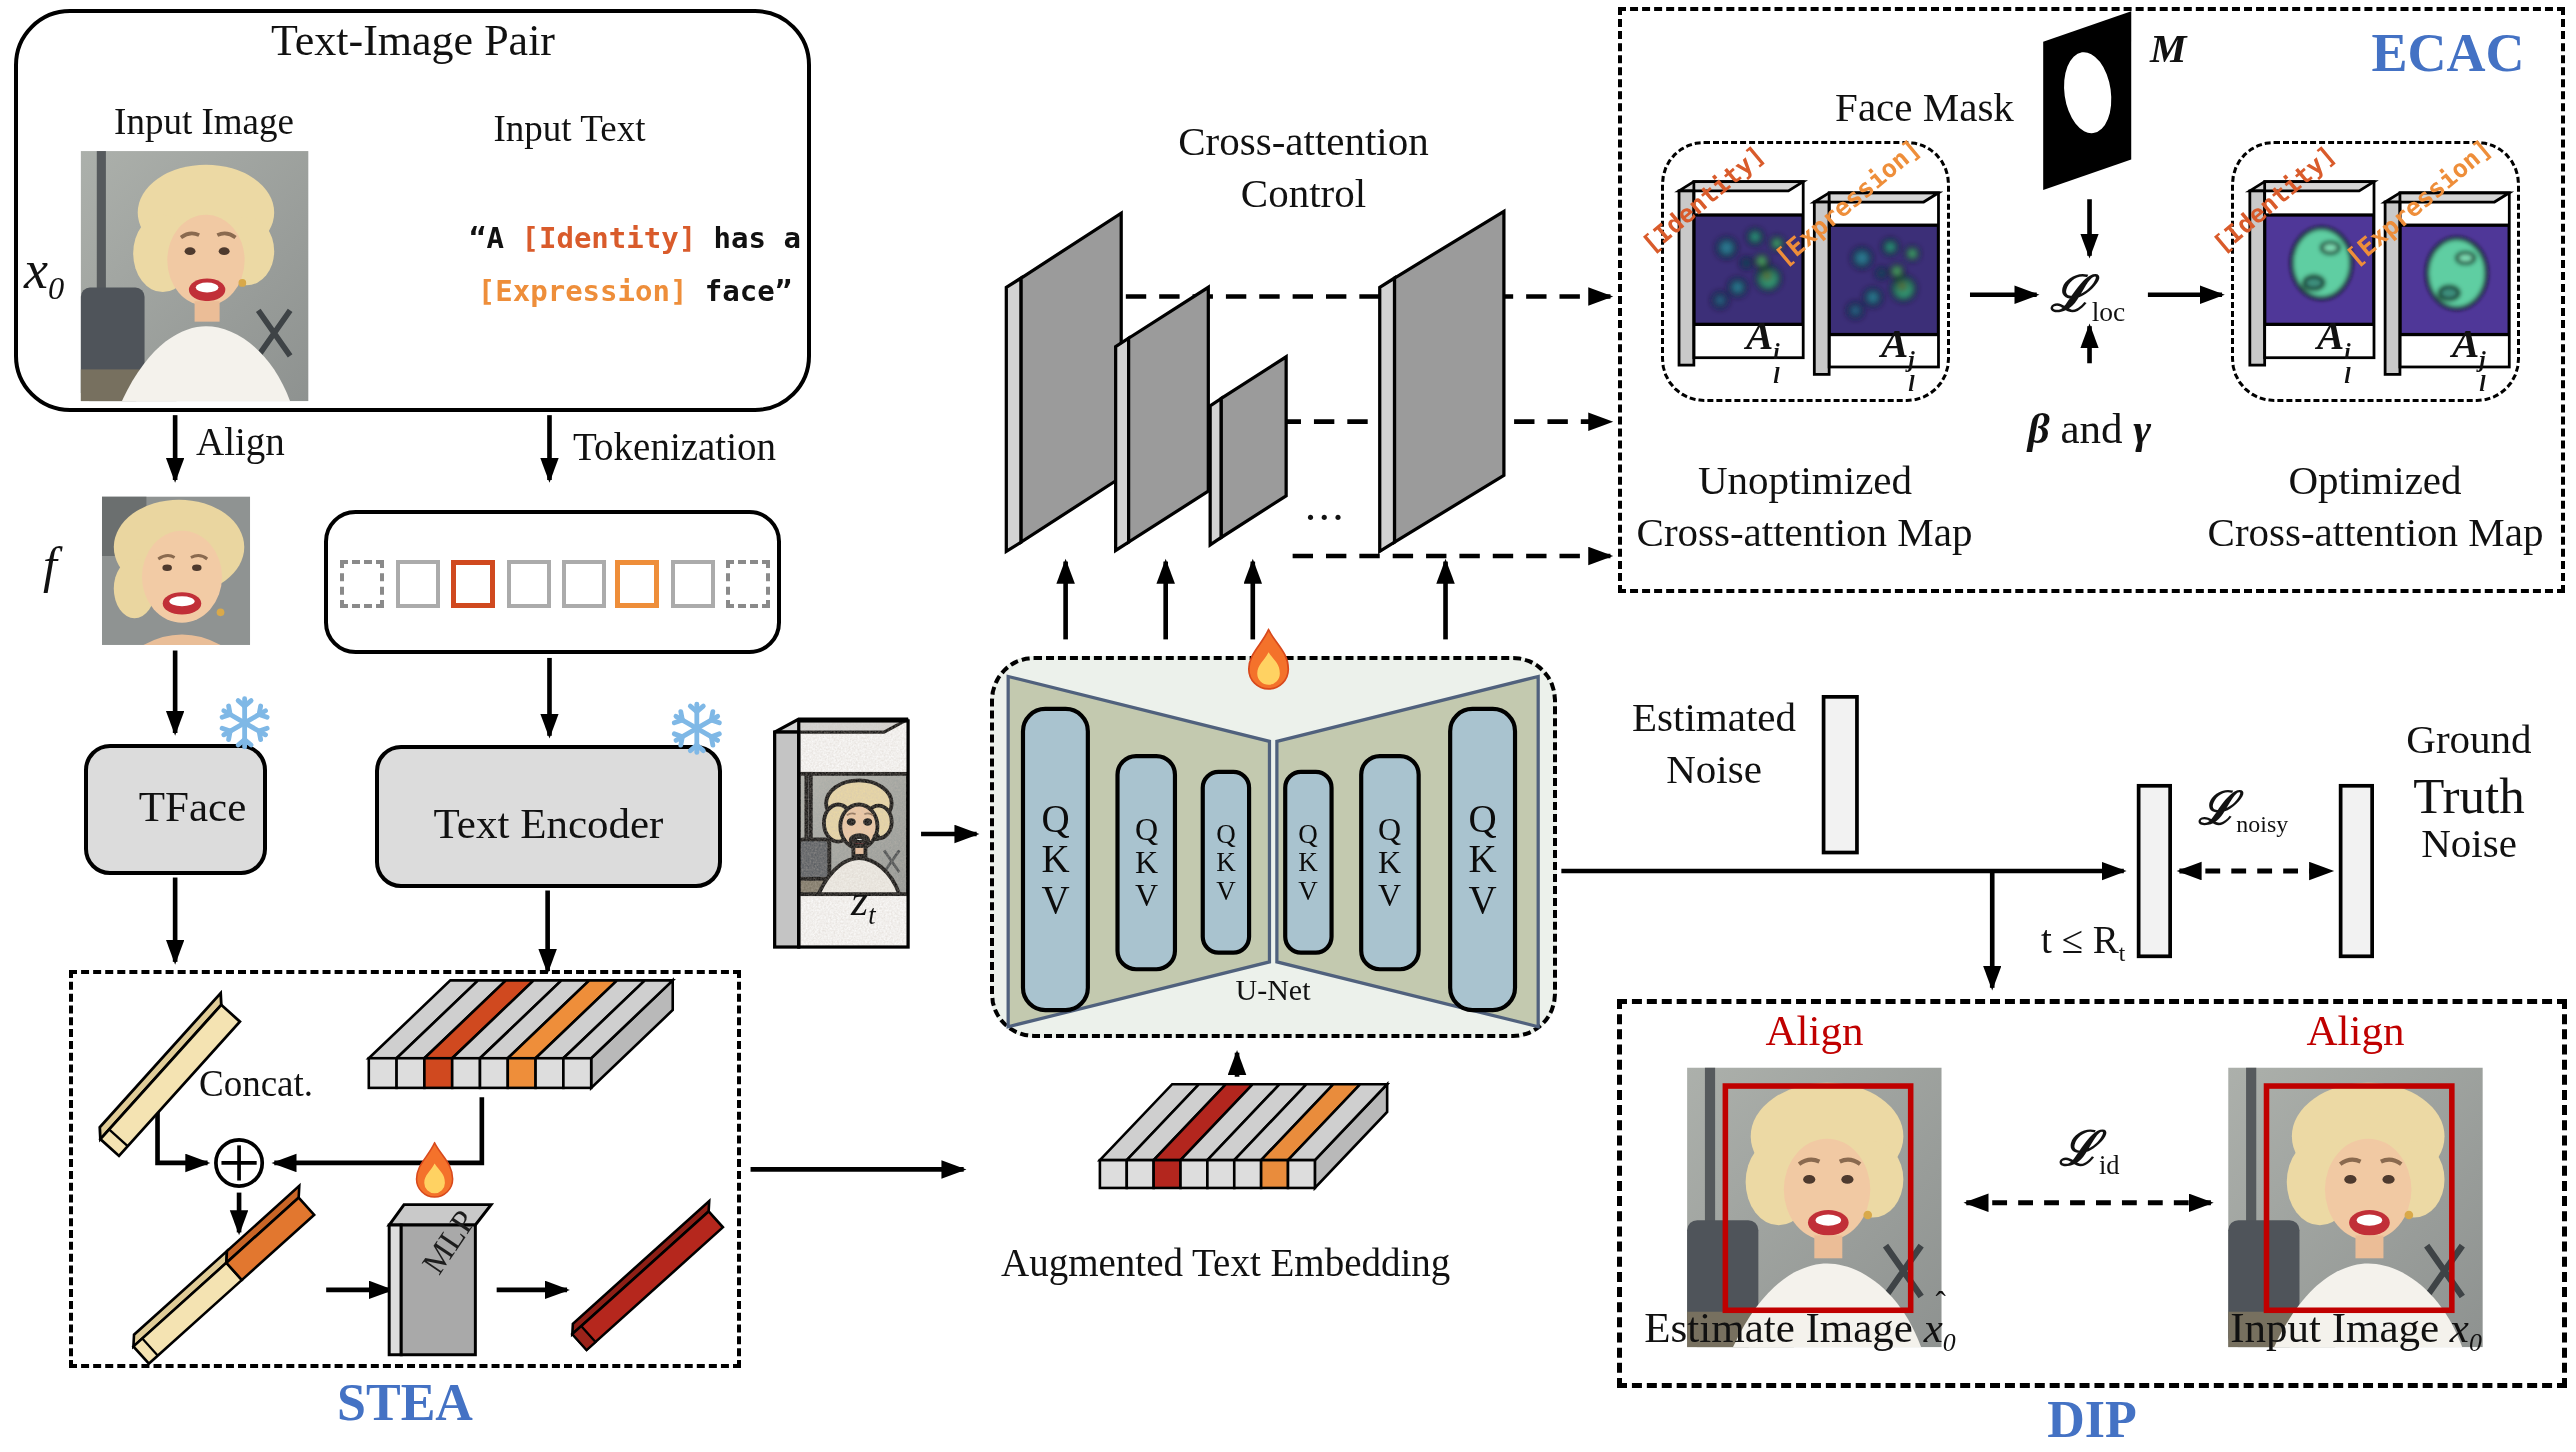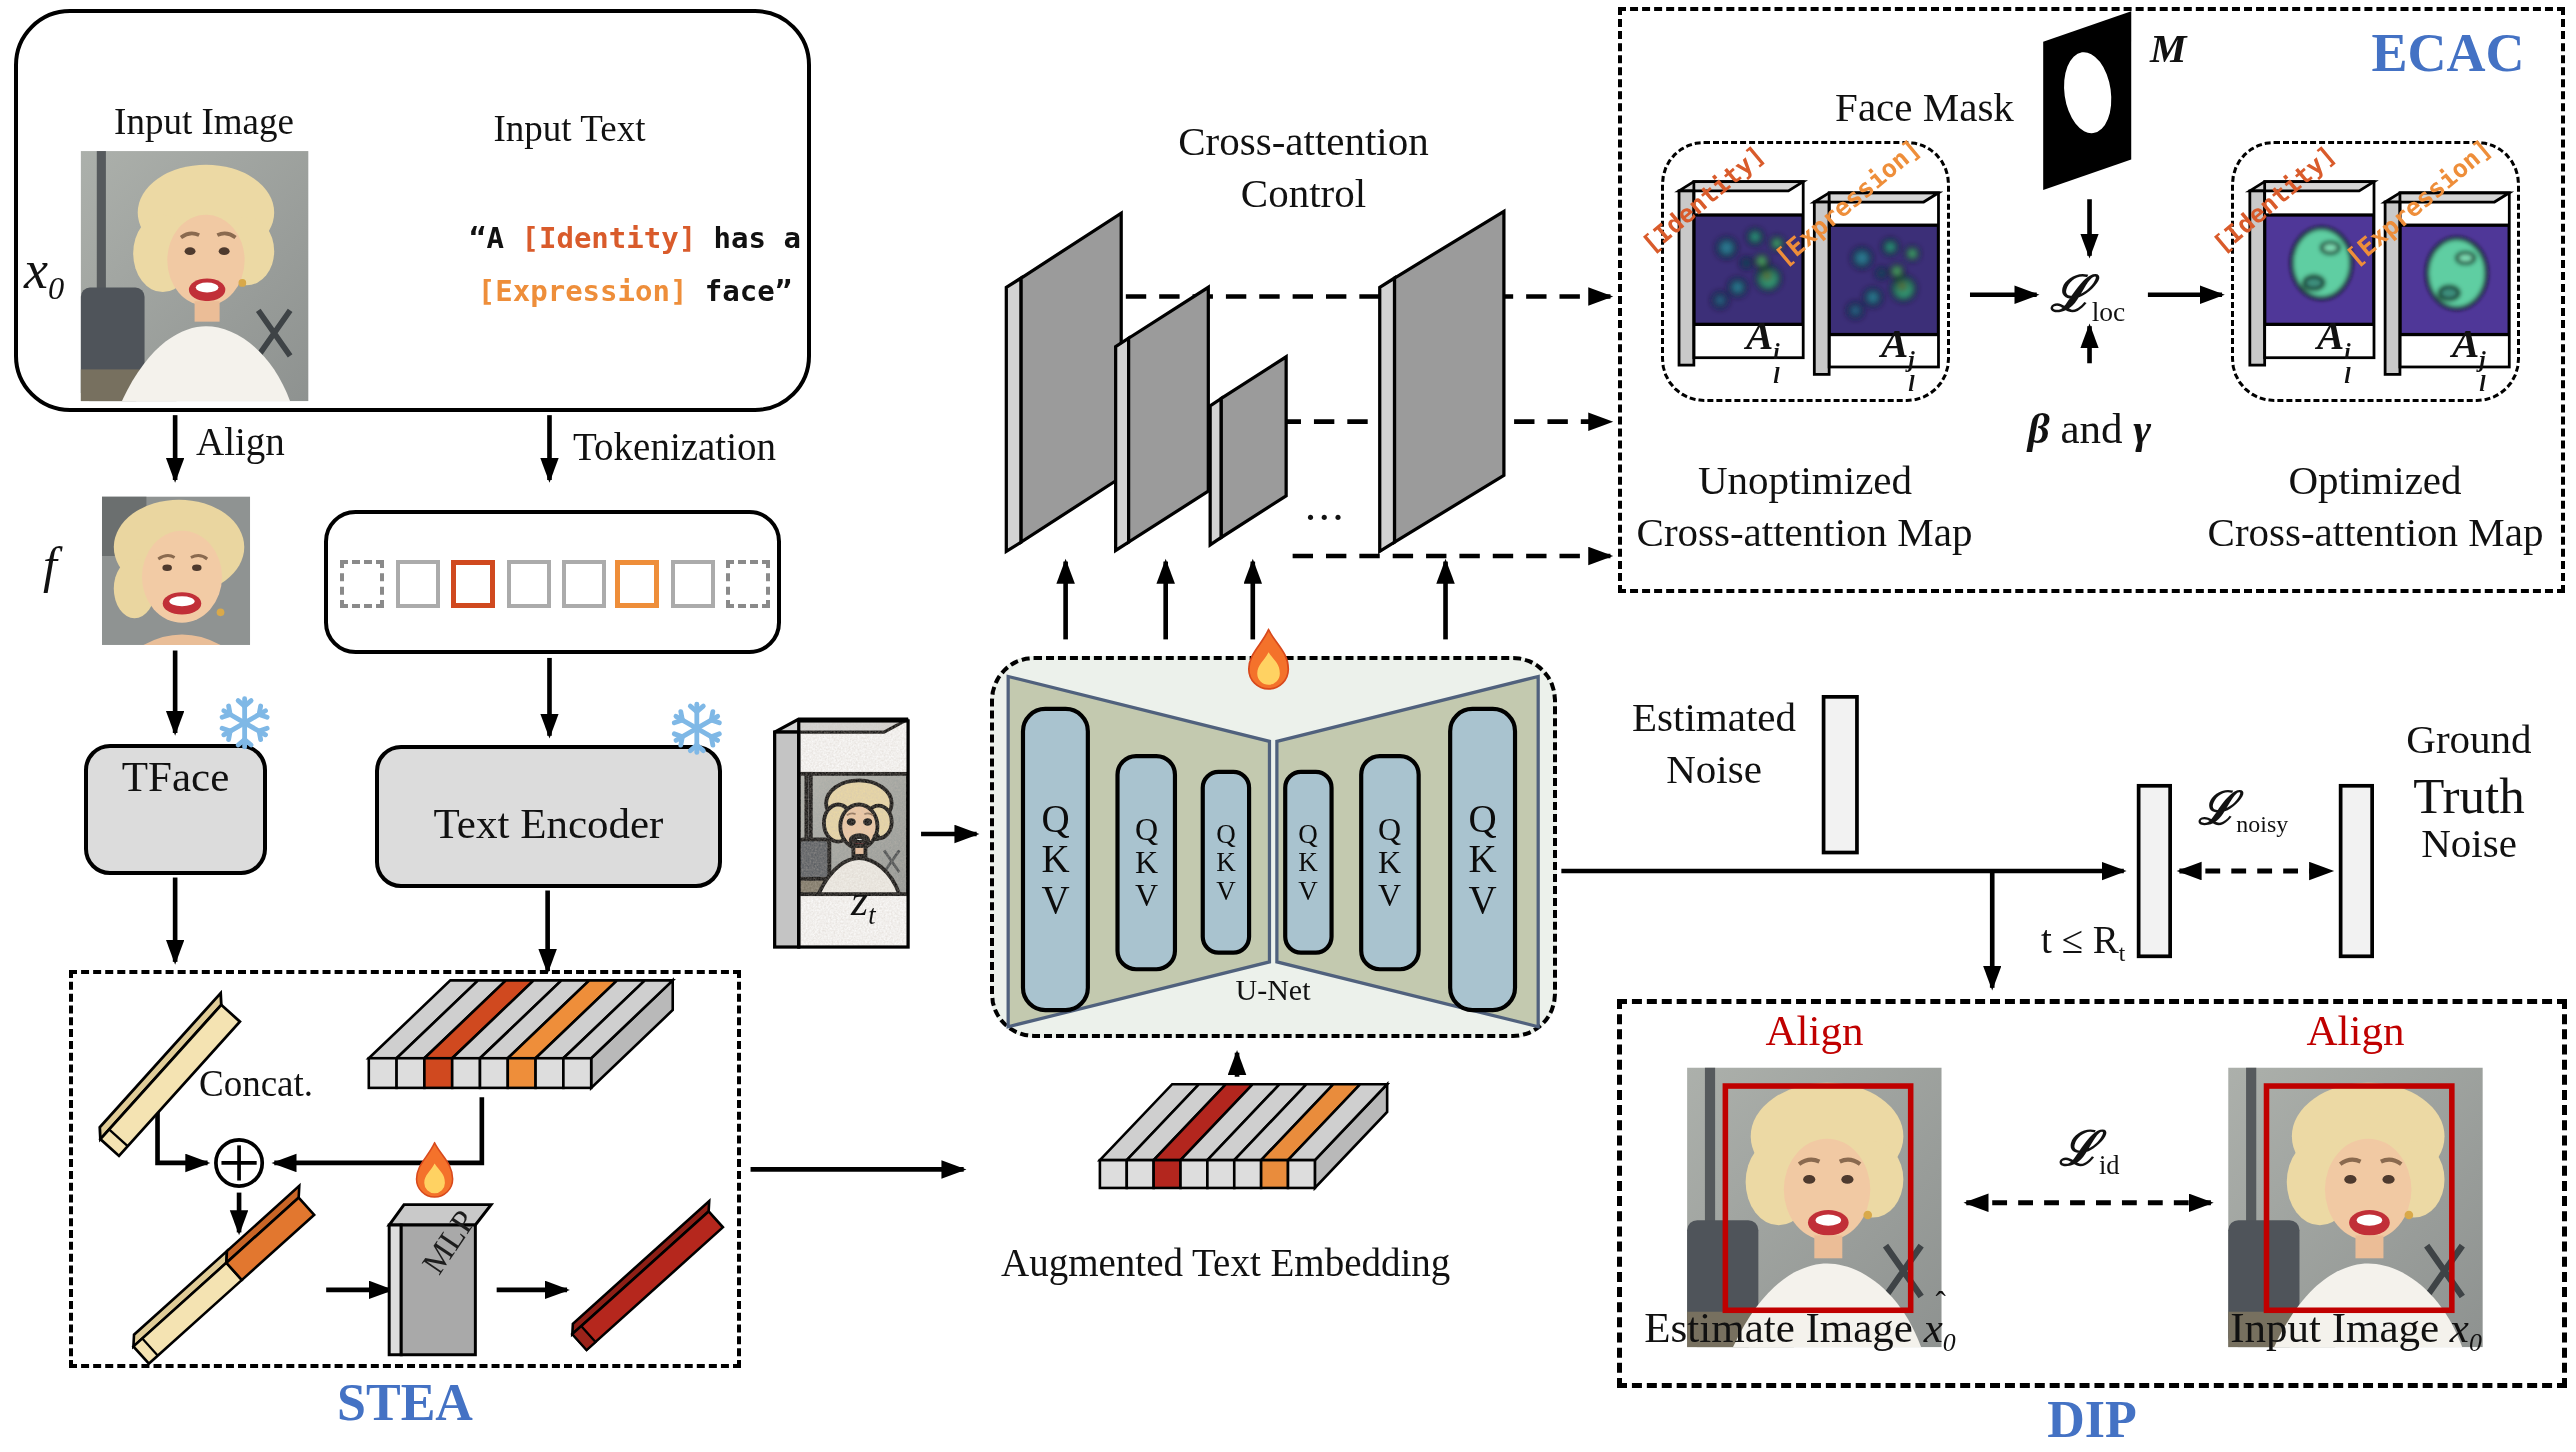--- a/index.html
+++ b/index.html
@@ -385,32 +385,33 @@
       <use href="#portrait" x="2396" y="1152" width="292" height="302" preserveAspectRatio="none"></use>
       <rect x="2446" y="1172" width="200" height="242" fill="none" stroke="#C00000" stroke-width="6"></rect>
     </g>
 
     <use href="#snow" x="232" y="748" width="64" height="64"></use>
     <use href="#snow" x="720" y="754" width="64" height="64"></use>
     <use href="#flame" x="446" y="1232" width="46" height="64"></use>
     <use href="#flame" x="1344" y="678" width="50" height="70"></use>
   </svg>
 
+  <div class="t c" style="left:195px;top:15px;width:436px;font-size:44px;">Text-Image Pair</div>
   <div class="t c" style="left:93px;top:100px;width:222px;font-size:37px;">Input Image</div>
   <div class="t c" style="left:463px;top:107px;width:213px;font-size:37px;">Input Text</div>
   <div class="t it" style="left:24px;top:239px;font-size:54px;"><span>x</span><span class="sb">0</span></div>
 
   <div class="t c mono" style="left:461px;top:221px;width:348px;font-size:29px;"><span>“A </span><span class="idorange">[Identity]</span><span> has a</span></div>
   <div class="t c mono" style="left:461px;top:274px;width:348px;font-size:29px;"><span class="exorange">[Expression]</span><span> face”</span></div>
 
   <div class="t" style="left:196px;top:419px;font-size:39px;">Align</div>
   <div class="t" style="left:573px;top:424px;font-size:39px;">Tokenization</div>
   <div class="t it" style="left:43px;top:536px;font-size:50px;">f</div>
 
-  <div class="t c" style="left:84px;top:752px;width:183px;font-size:43px;">TFace</div>
+  <div class="t c" style="left:84px;top:782px;width:183px;font-size:43px;padding-left:17px;">TFace</div>
   <div class="t c" style="left:375px;top:788px;width:347px;font-size:43px;margin-top:11px;">Text Encoder</div>
 
   <div class="t c" style="left:182px;top:1062px;width:148px;font-size:37px;">Concat.</div>
   <div class="t" style="left:415px;top:1260px;font-size:33px;transform:rotate(-56deg);transform-origin:left top;color:#1d1d1d;">MLP</div>
   <div class="t c blue" style="left:69px;top:1373px;width:672px;font-size:52px;">STEA</div>
 
   <div class="t it" style="left:851px;top:875px;font-size:44px;"><span>z</span><span class="sb it">t</span></div>
 
   <div class="t c" style="left:1001px;top:1240px;width:417px;font-size:39px;">Augmented Text Embedding</div>
 

